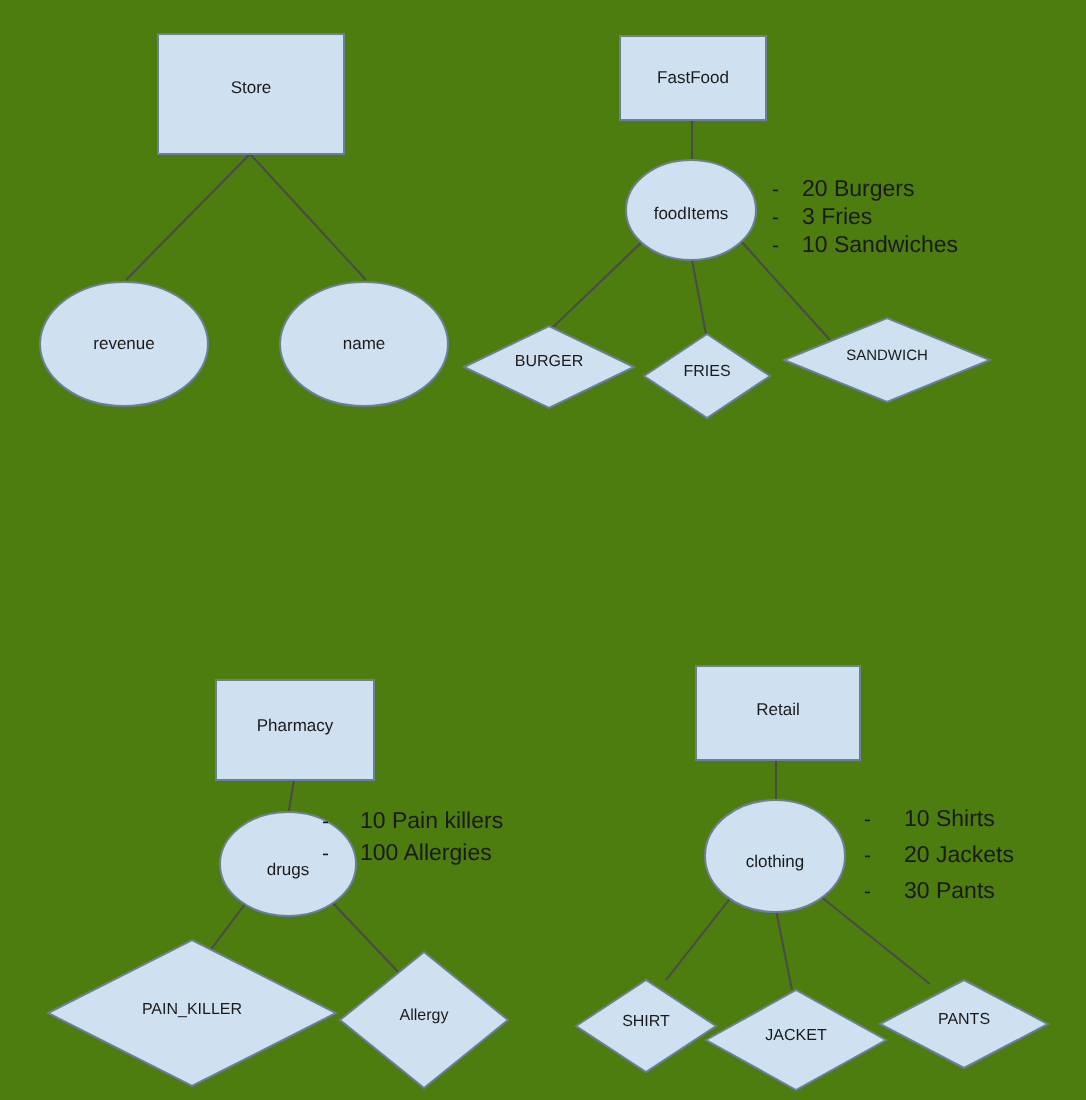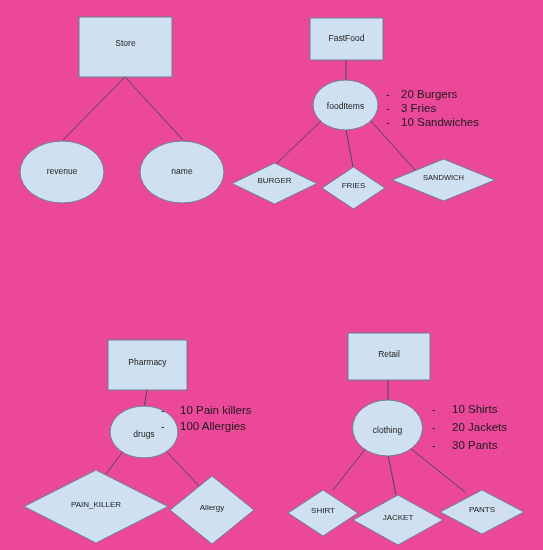--- a/index.html
+++ b/index.html
@@ -4,21 +4,21 @@
 <style>
   html, body {
     margin: 0;
     padding: 0;
     background: #ffffff;
   }
   #canvas {
     position: relative;
     width: 543px;
     height: 550px;
-    background: #ec4899;
+    background: #4d7c0f;
     font-family: "Liberation Sans", sans-serif;
     overflow: hidden;
   }
   svg#diagram {
     position: absolute;
     top: 0;
     left: 0;
     width: 543px;
     height: 550px;
   }

